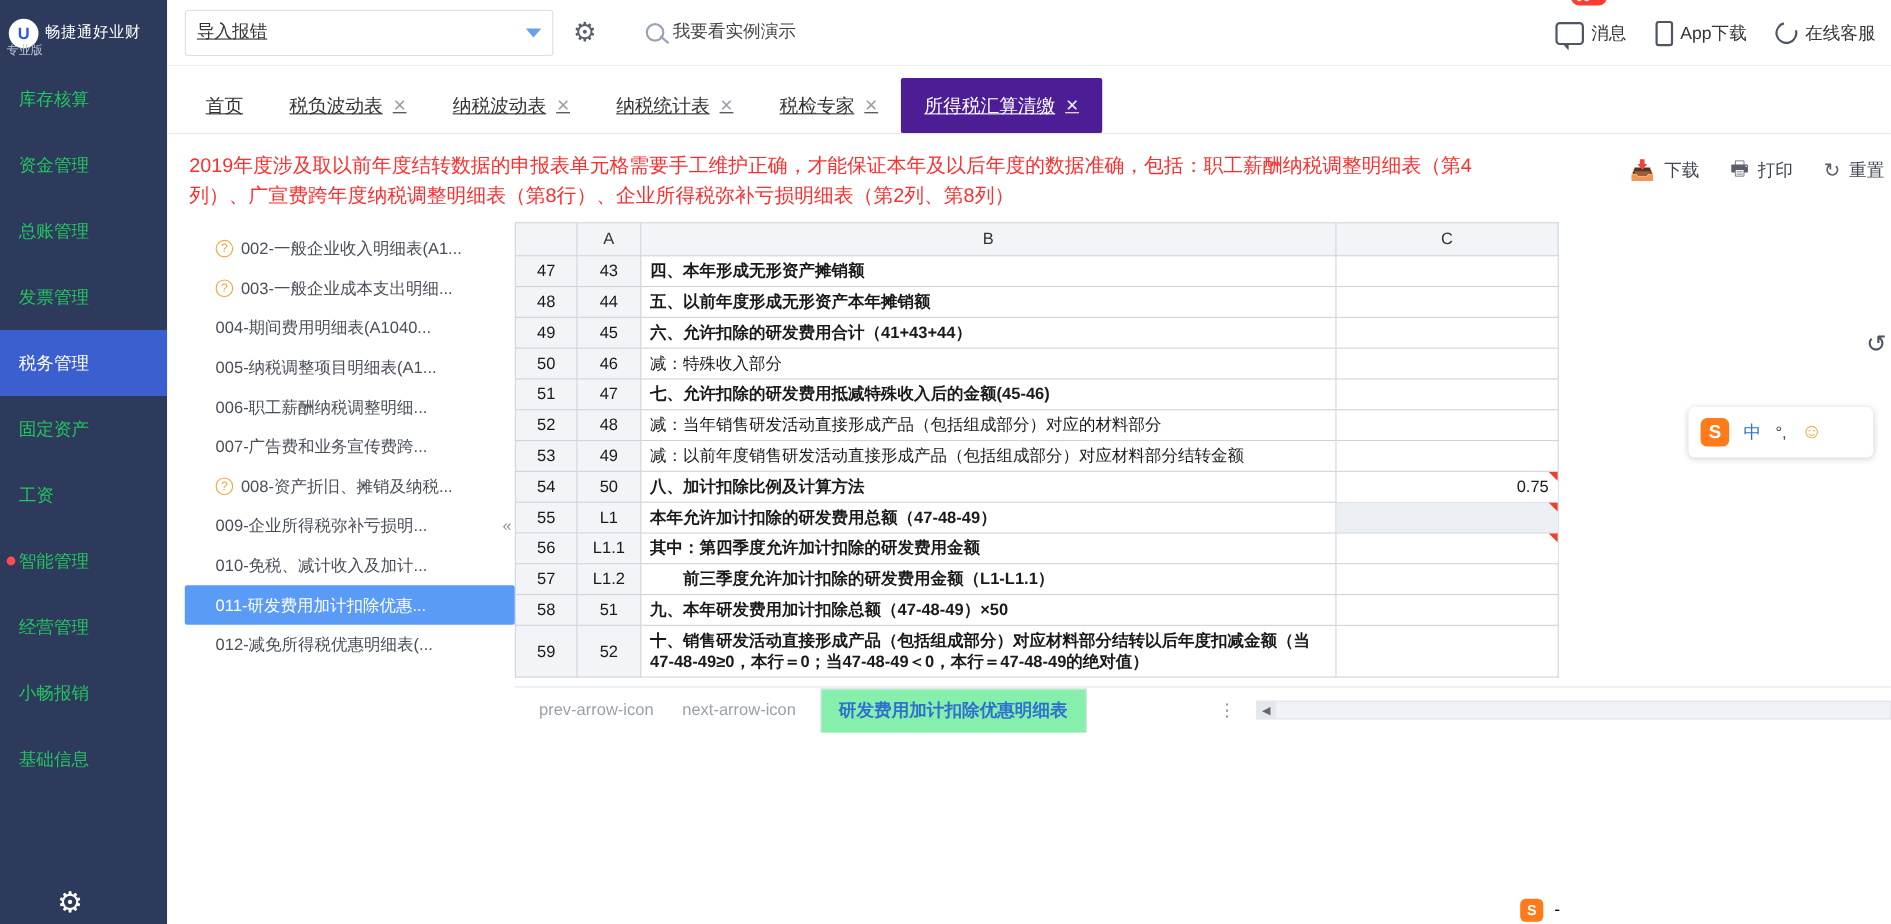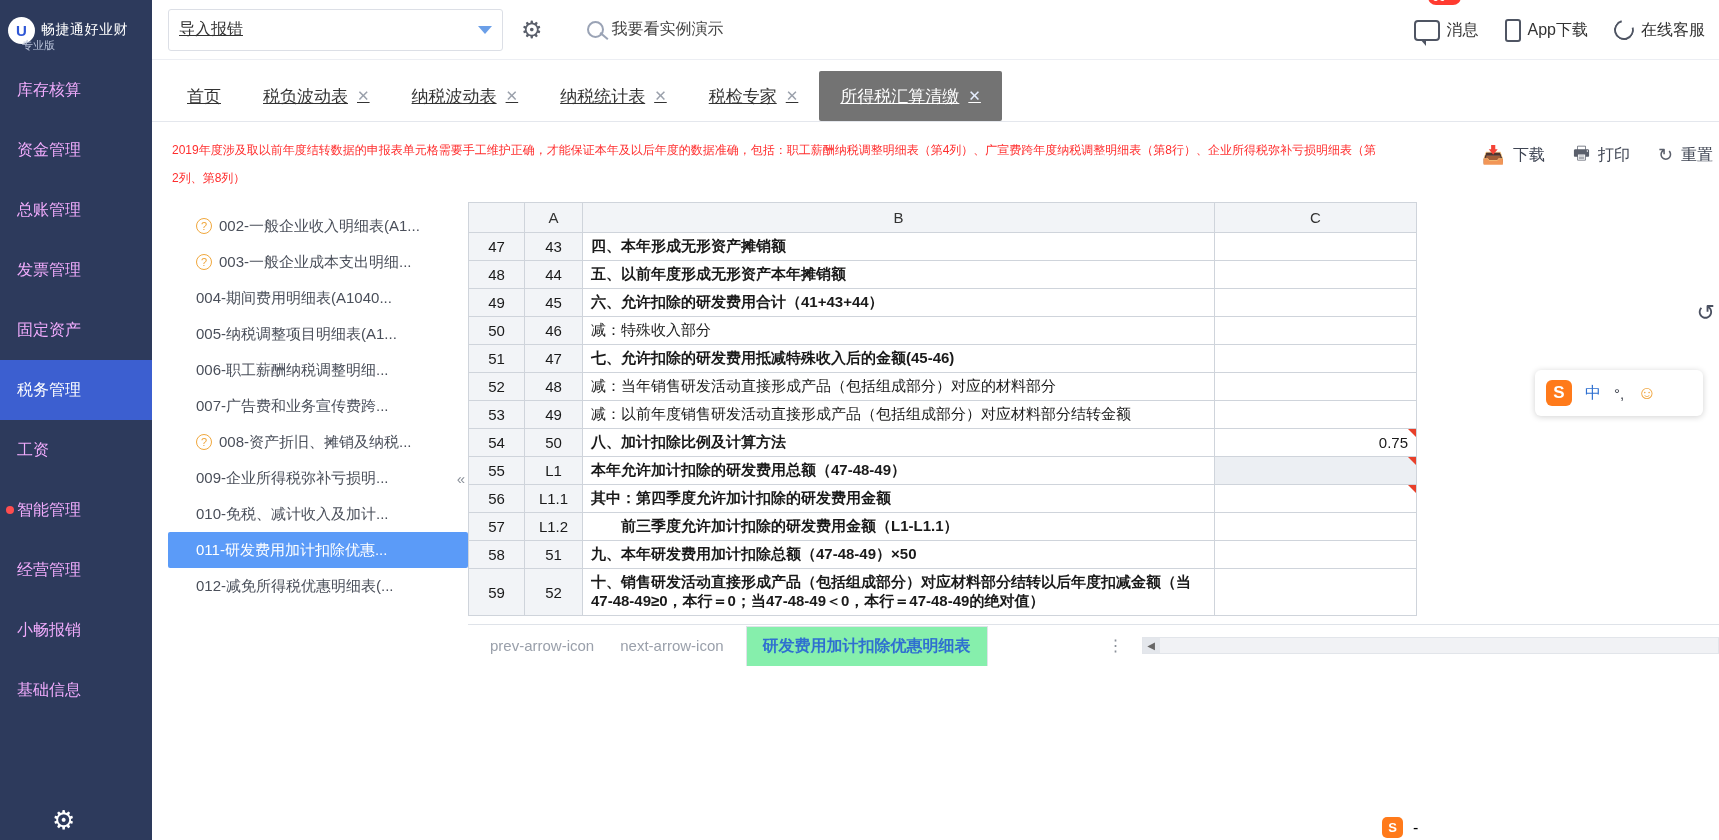--- a/index.html
+++ b/index.html
@@ -24,25 +24,25 @@
     position: relative;
   }
   .logo-circle {
     width: 27px; height: 27px; border-radius: 50%;
     background: #ffffff; color: #2f57d6;
     display: flex; align-items: center; justify-content: center;
     font-size: 15px; font-weight: bold; flex: 0 0 27px;
   }
   .logo-text { margin-left: 6px; font-size: 14px; color: #ffffff; letter-spacing: .5px;}
   .logo-sub {
-    position: absolute; left: 22px; top: 38px; font-size: 11px; color: #b9c2d8;
+    position: absolute; left: 6px; top: 38px; font-size: 11px; color: #b9c2d8;
   }
   .side-item {
     height: 60px; display: flex; align-items: center; padding-left: 17px;
-    font-size: 16px; color: #f0abfc; cursor: pointer; position: relative;
+    font-size: 16px; color: #22c55e; cursor: pointer; position: relative;
   }
   .side-item.active { background: #3c5fd0; color: #ffffff; }
   .dot {
     width: 8px; height: 8px; border-radius: 50%; background: #ff4d4f;
     position: absolute; left: 6px; top: 50%; margin-top: -4px;
   }
   .gear-bottom {
     position: absolute; left: 52px; bottom: 4px; font-size: 26px; color: #ffffff;
   }
 
@@ -103,27 +103,27 @@
   
   .tabbar {
     height: 62px; display: flex; align-items: flex-end; gap: 0;
     border-bottom: 1px solid #e4e7ed; padding-left: 14px;
   }
   .tab {
     height: 50px; display: flex; align-items: center; gap: 9px;
     padding: 0 21px; font-size: 17px; color: #333; cursor: pointer; white-space: nowrap; text-decoration: underline;
   }
   .tab .x { color: #9aa0ab; font-size: 15px; }
-  .tab.active { background: #737373; color: #fff; border-radius: 2px; }
+  .tab.active { background: #4c1d95; color: #fff; border-radius: 2px; }
   .tab.active .x { color: #e6eeff; }
 
   
   .notice-wrap { display: flex; align-items: flex-start; padding: 14px 0 10px 0; position: relative;}
   .notice {
-    color: #ff2d2d; font-size: 12px; line-height: 28px; width: 1230px;
+    color: #ff2d2d; font-size: 18px; line-height: 28px; width: 1230px;
     padding-left: 20px;
   }
   .notice-actions {
     position: absolute; right: 0; top: 18px; display: flex; align-items: center; gap: 28px;
     padding-right: 6px;
   }
   .naction { display: flex; align-items: center; gap: 8px; font-size: 16px; color: #3f4553; }
   .dl-icon, .pr-icon, .rs-icon, .rf-icon { font-size: 18px; color: #5a5f6b; }
 
   
@@ -238,25 +238,25 @@
       </div>
     <div class="side-item">
         <span>资金管理</span>
       </div>
     <div class="side-item">
         <span>总账管理</span>
       </div>
     <div class="side-item">
         <span>发票管理</span>
       </div>
-    <div class="side-item">
-        <span>固定资产</span>
-      </div>
     <div class="side-item active">
         <span>税务管理</span>
+      </div>
+    <div class="side-item">
+        <span>固定资产</span>
       </div>
     <div class="side-item">
         <span>工资</span>
       </div>
     <div class="side-item">
       <span class="dot"></span>
       <span>智能管理</span>
     </div>
     <div class="side-item">
         <span>经营管理</span>

